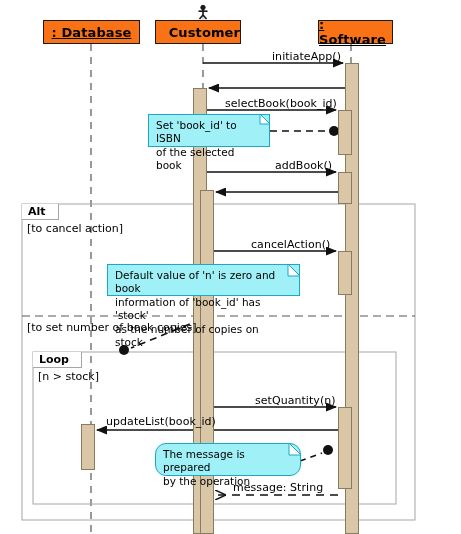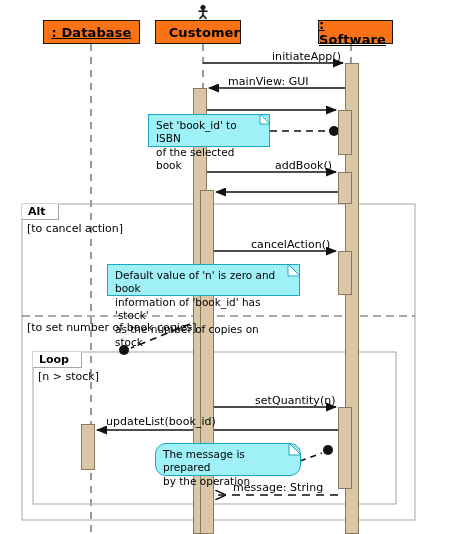--- a/index.html
+++ b/index.html
@@ -164,21 +164,21 @@
     <span>: Database</span>
   </div>
   <div class="lifeline-box" style="left:155px; top:20px; width:86px; height:24px;justify-content:flex-end;">
     <span>Customer</span>
   </div>
   <div class="lifeline-box obj" style="left:303px; top:20px; width:75px; height:24px;margin-left:15px;">
     <span>: Software</span>
   </div>
 
   <div class="msg-label" style="left:272px; top:50px;">initiateApp()</div>
-  <div class="msg-label" style="left:228px; top:75px;">mainView: GUI</div>
+  <div class="msg-label" style="left:225px; top:97px;">selectBook(book_id)</div>
   <div class="msg-label" style="left:275px; top:159px;">addBook()</div>
   <div class="msg-label" style="left:251px; top:238px;">cancelAction()</div>
   <div class="msg-label" style="left:255px; top:394px;">setQuantity(n)</div>
   <div class="msg-label" style="left:106px; top:415px;">updateList(book_id)</div>
   <div class="msg-label" style="left:233px; top:481px;">message: String</div>
 
   <div class="frame-tab" style="left:22px; top:204px;">Alt</div>
   <div class="frame-guard" style="left:27px; top:222px;">[to cancel action]</div>
   <div class="frame-guard" style="left:27px; top:321px;">[to set number of book copies]</div>
 

